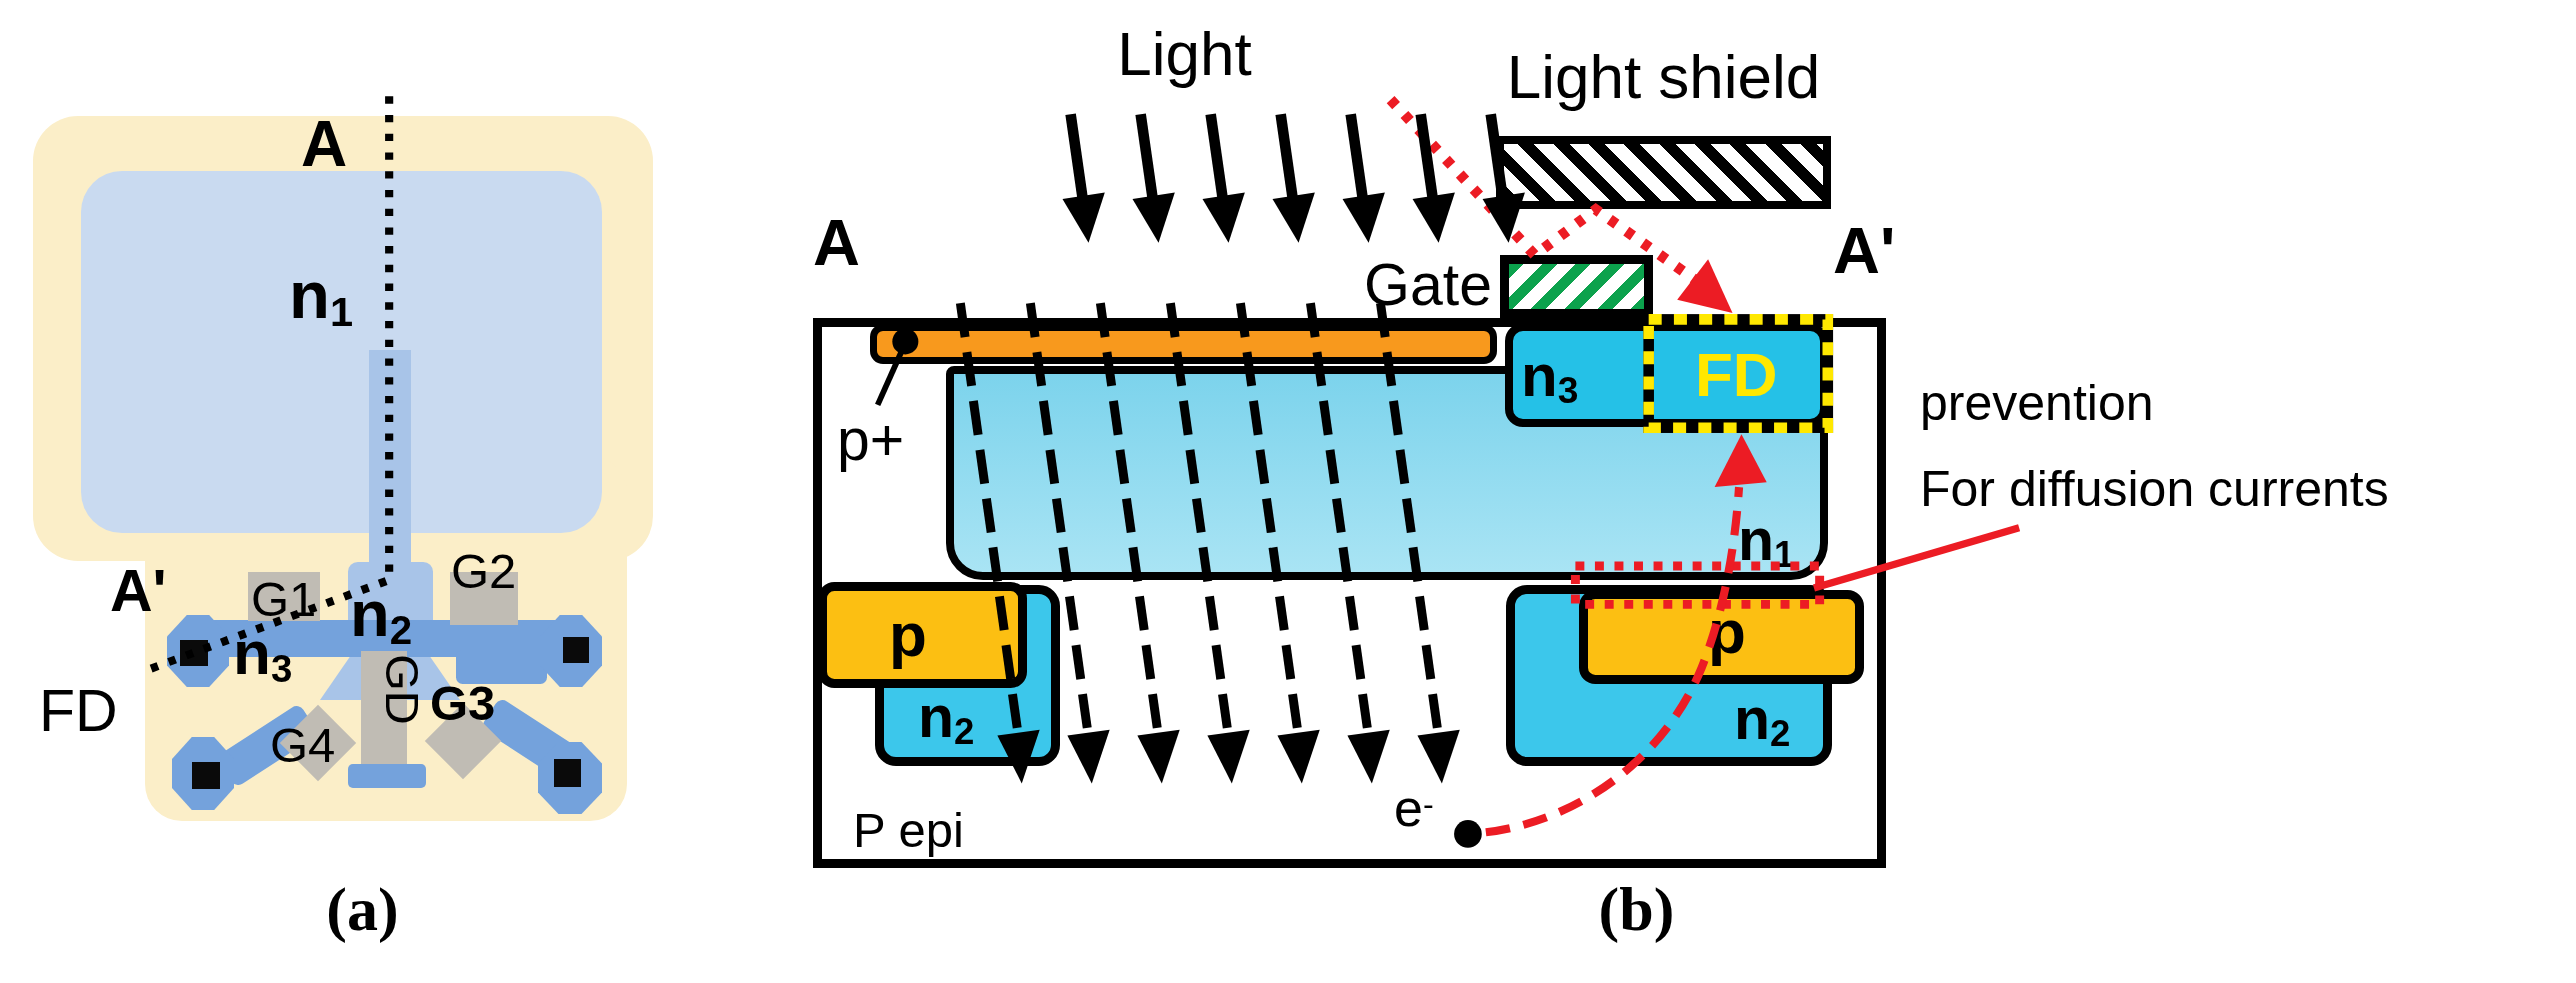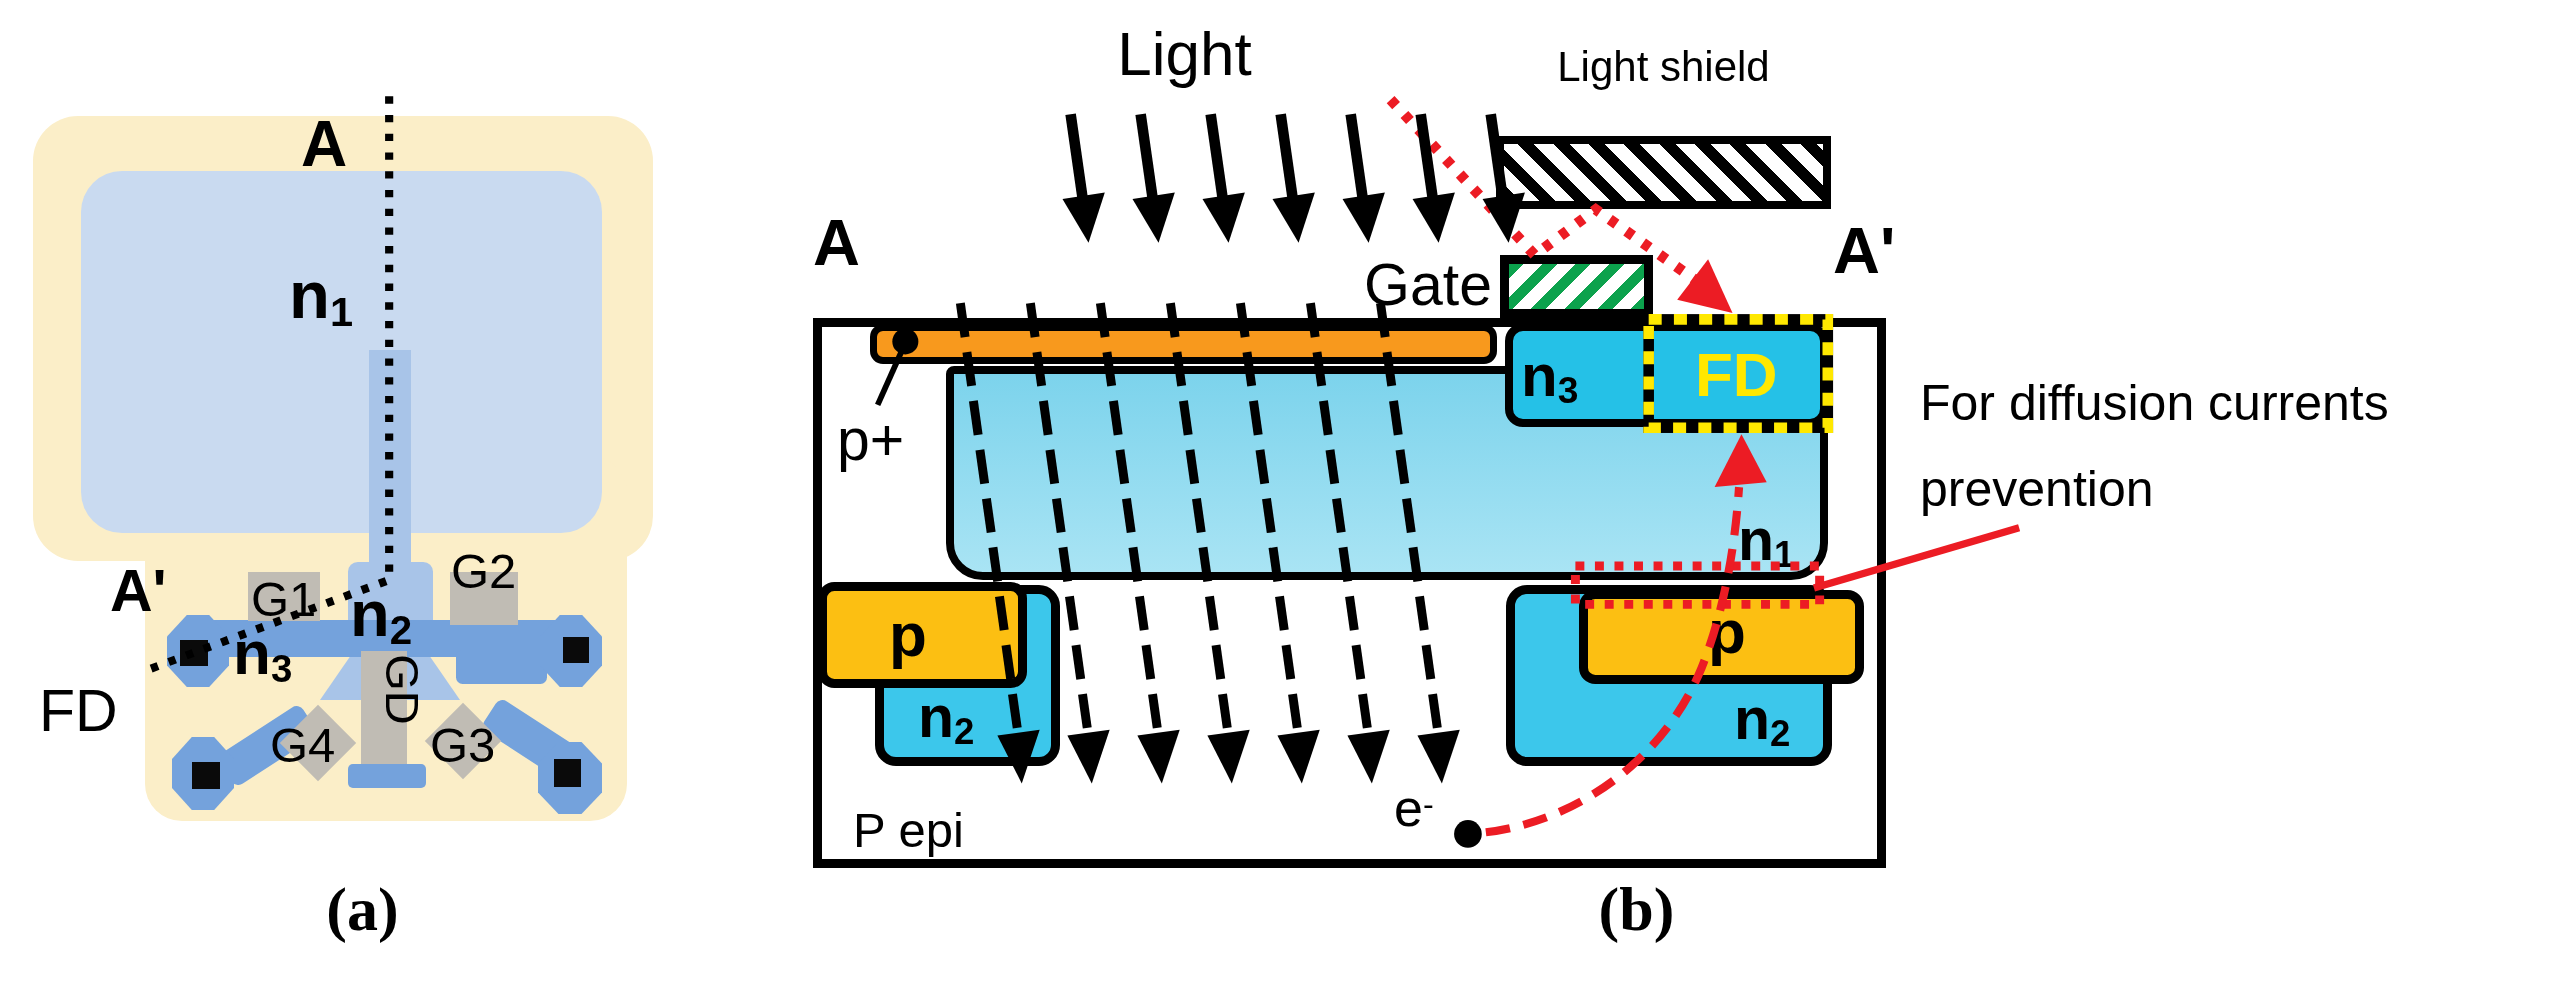--- a/index.html
+++ b/index.html
@@ -71,63 +71,63 @@
 <div class="lbl bold" style="left:110px;top:562px;font-size:59px;">A'</div>
 <div class="lbl" style="left:251px;top:575px;font-size:49px;">G1</div>
 <div class="lbl" style="left:451px;top:547px;font-size:49px;">G2</div>
 <div class="lbl bold" style="left:350px;top:581px;font-size:65px;">
   <span>n</span><sub>2</sub></div>
 <div class="lbl bold" style="left:233px;top:622px;font-size:62px;">
   <span>n</span><sub>3</sub></div>
 <div class="lbl" style="left:39px;top:682px;font-size:59px;">FD</div>
 <div class="lbl" style="left:357px;top:666px;font-size:47px;transform:rotate(90deg);transform-origin:center;width:90px;text-align:center;">GD</div>
 <div class="lbl" style="left:270px;top:721px;font-size:49px;">G4</div>
-<div class="lbl" style="left:430px;top:721px;font-size:49px;">G3</div>
+<div class="lbl" style="left:430px;top:679px;font-size:49px;font-weight:bold;">G3</div>
 <div class="lbl capt" style="left:281px;top:878px;width:163px;text-align:center;font-size:62px;">(a)</div>
 
 <div class="abs bbox" style="left:813px;top:318px;width:1073px;height:550px;"></div>
 
 <div class="abs bn1" style="left:946px;top:366px;width:882px;height:214px;"></div>
 
 <div class="abs pplus" style="left:870px;top:324px;width:627px;height:40px;"></div>
 
 <div class="abs cyan2" style="left:875px;top:585px;width:185px;height:181px;"></div>
 <div class="abs pbox" style="left:818px;top:582px;width:209px;height:106px;"></div>
 
 <div class="abs cyan2" style="left:1506px;top:585px;width:326px;height:181px;"></div>
 <div class="abs pbox" style="left:1579px;top:590px;width:285px;height:94px;"></div>
 
 <div class="abs cyan3" style="left:1505px;top:323px;width:323px;height:104px;"></div>
 
 <div class="abs gate" style="left:1500px;top:255px;width:153px;height:63px;"></div>
 <div class="abs shield" style="left:1496px;top:136px;width:335px;height:73px;"></div>
 
 <div class="lbl" style="left:1107px;top:23px;width:155px;text-align:center;font-size:62px;">Light</div>
-<div class="lbl" style="left:1496px;top:46px;width:335px;text-align:center;font-size:42px;">Light shield</div>
+<div class="lbl" style="left:1496px;top:46px;width:335px;text-align:center;font-size:62px;">Light shield</div>
 <div class="lbl" style="left:1335px;top:256px;width:157px;text-align:right;font-size:59px;">Gate</div>
 <div class="lbl bold" style="left:813px;top:210px;font-size:65px;">A</div>
 <div class="lbl bold" style="left:1833px;top:218px;font-size:65px;">A'</div>
 <div class="lbl" style="left:837px;top:411px;font-size:59px;">p+</div>
 <div class="lbl bold" style="left:1521px;top:346px;font-size:60px;">
   <span>n</span><sub>3</sub></div>
 <div class="lbl" style="left:1695px;top:344px;font-size:62px;font-weight:600;color:#FFE800;">FD</div>
 <div class="lbl bold" style="left:1738px;top:511px;font-size:59px;">
   <span>n</span><sub>1</sub></div>
 <div class="lbl bold" style="left:889px;top:604px;font-size:62px;">p</div>
 <div class="lbl bold" style="left:918px;top:688px;font-size:59px;">
   <span>n</span><sub>2</sub></div>
 <div class="lbl bold" style="left:1708px;top:601px;font-size:62px;">p</div>
 <div class="lbl bold" style="left:1734px;top:690px;font-size:59px;">
   <span>n</span><sub>2</sub></div>
 <div class="lbl" style="left:853px;top:806px;font-size:49px;">P epi</div>
 <div class="lbl" style="left:1394px;top:782px;font-size:52px;">
   <span>e</span><sup>-</sup></div>
 <div class="lbl" style="left:1920px;top:360px;font-size:50px;line-height:1.72;">
+  <div>prevention</div>
   <div>For diffusion currents</div>
-  <div>prevention</div>
 </div>
 <div class="lbl capt" style="left:1555px;top:878px;width:163px;text-align:center;font-size:62px;">(b)</div>
 
 <svg id="overlay" width="2576" height="984" viewBox="0 0 3164 1208">
 
   <g>
     <rect x="2025" y="392" width="220" height="133" fill="none" stroke="#000" stroke-width="13"></rect>
     <rect x="2025" y="392" width="220" height="133" fill="none" stroke="#FFE800" stroke-width="13" stroke-dasharray="16 15"></rect>
   </g>
 

